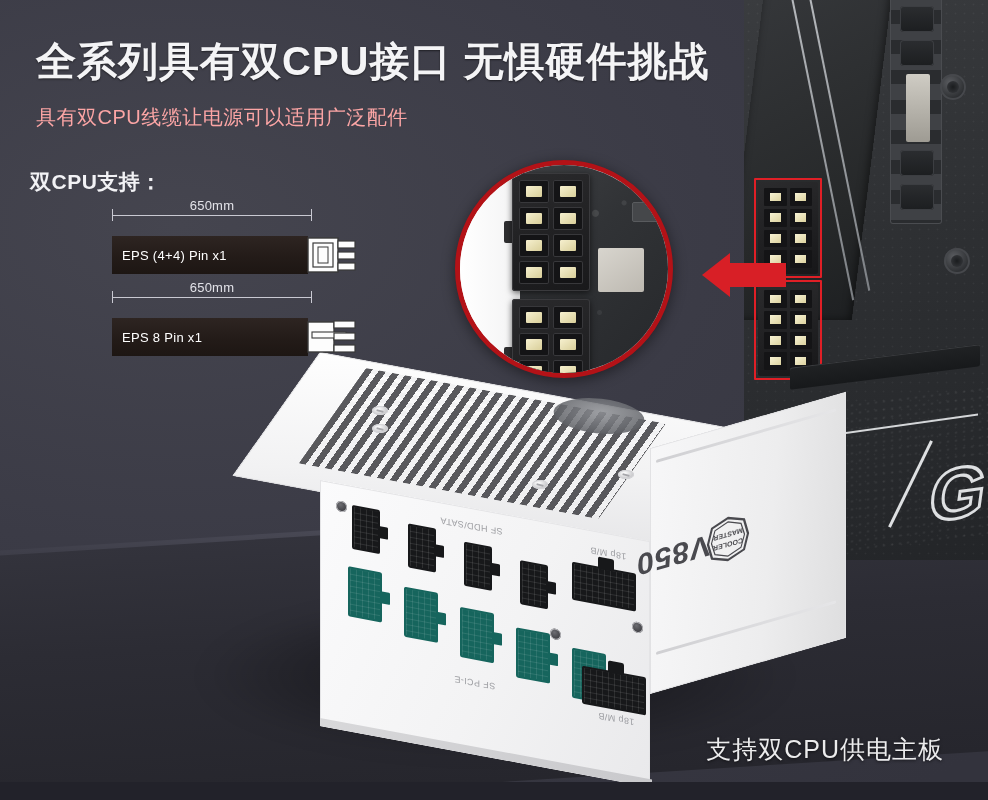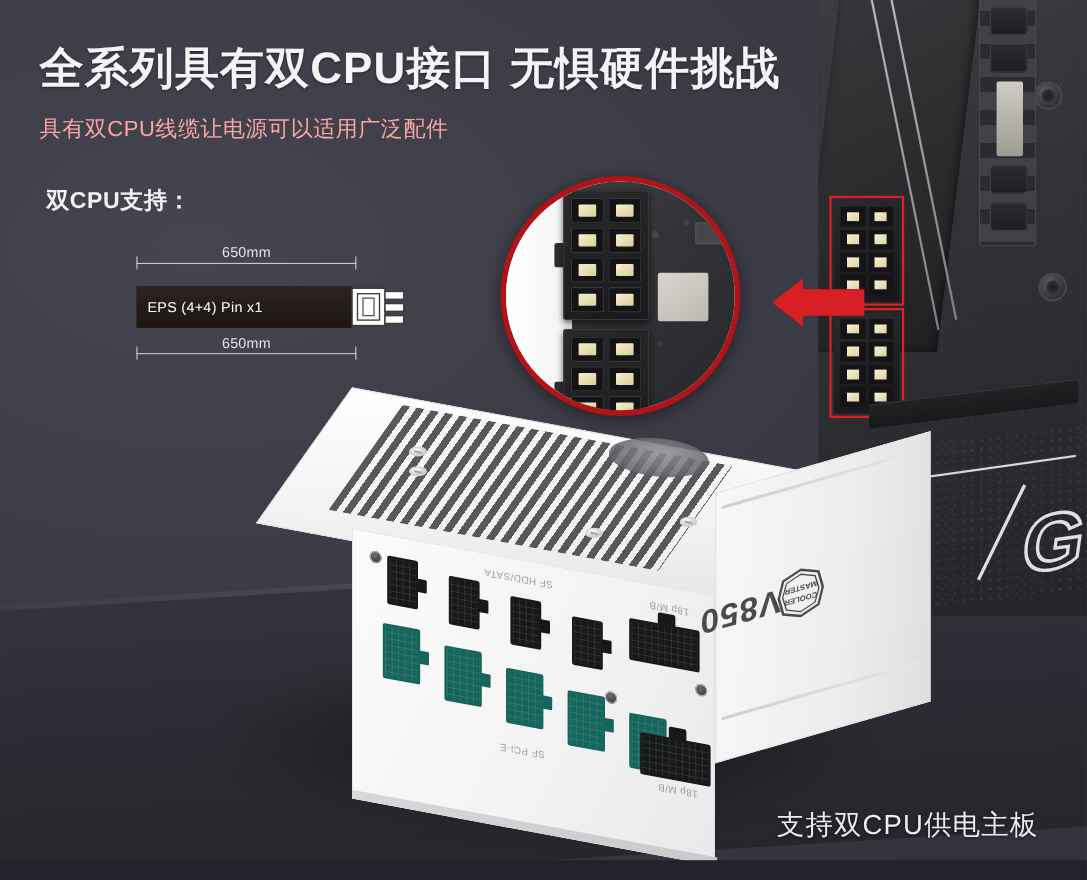--- a/index.html
+++ b/index.html
@@ -55,37 +55,37 @@
   }
   .bottom-caption {
     position:absolute; right:44px; bottom:34px;
     font-size:25px; color:#ececed; font-weight:500;
     letter-spacing:1px; white-space:nowrap;
     text-shadow:0 1px 3px rgba(0,0,0,.6);
     text-align:center;
   }
 
   
-  .spec { position:absolute; left:42px; top:168px; width:360px; }
+  .spec { position:absolute; left:30px; top:168px; width:360px; }
   .spec-heading {
     font-size:21px; color:#f2f2f5; font-weight:600; letter-spacing:.5px;
     margin-bottom:2px; white-space:nowrap;
   }
   .watt-list { position:absolute; left:2px; top:32px; }
   .watt {
     font-size:22px; color:#f3f3f5; font-weight:bold;
     line-height:29px; letter-spacing:.5px;
   }
 
   .cable-group { position:absolute; left:78px; }
   .cable-group.g1 { top:30px; }
   .cable-group.g2 { top:112px; }
 
   .dim {
-    position:relative; width:200px; height:22px; margin-left:4px;margin-top:24px;
+    position:relative; width:200px; height:22px; margin-left:4px;
   }
   .dim-line {
     position:absolute; left:0; right:0; top:17px; height:1px;
     background:#c9c9d2;
   }
   .dim-cap {
     position:absolute; top:11px; width:1px; height:12px; background:#c9c9d2;
   }
   .dim-cap.l { left:0; }
   .dim-cap.r { right:0; }
@@ -591,19 +591,33 @@
       </div>
     </div>
 
     <div class="cable-group g2">
       <div class="dim">
         <div class="dim-label">650mm</div>
         <div class="dim-line"></div>
         <div class="dim-cap l"></div>
         <div class="dim-cap r"></div>
       </div>
+      <div class="cable-row">
+        <div class="cable-bar">
+          <span>EPS 8 Pin x1</span>
+        </div>
+        <div class="conn-head">
+          <svg viewBox="0 0 52 46" width="52" height="46" aria-hidden="true">
+            <rect x="2" y="8" width="26" height="30" fill="#fdfdfd" stroke="#3a3a3a" stroke-width="1.4"></rect>
+            <rect x="6" y="18" width="34" height="6" fill="#fdfdfd" stroke="#3a3a3a" stroke-width="1.1"></rect>
+            <rect x="28" y="7" width="21" height="7" fill="#fdfdfd" stroke="#3a3a3a" stroke-width="1.2"></rect>
+            <rect x="28" y="19" width="21" height="7" fill="#fdfdfd" stroke="#3a3a3a" stroke-width="1.2"></rect>
+            <rect x="28" y="31" width="21" height="7" fill="#fdfdfd" stroke="#3a3a3a" stroke-width="1.2"></rect>
+          </svg>
+        </div>
+      </div>
     </div>
   </div>
 
   <div class="bottom-caption">支持双CPU供电主板</div>
   <div class="bottom-band"></div>
 
 </div>
 
 </body></html>

